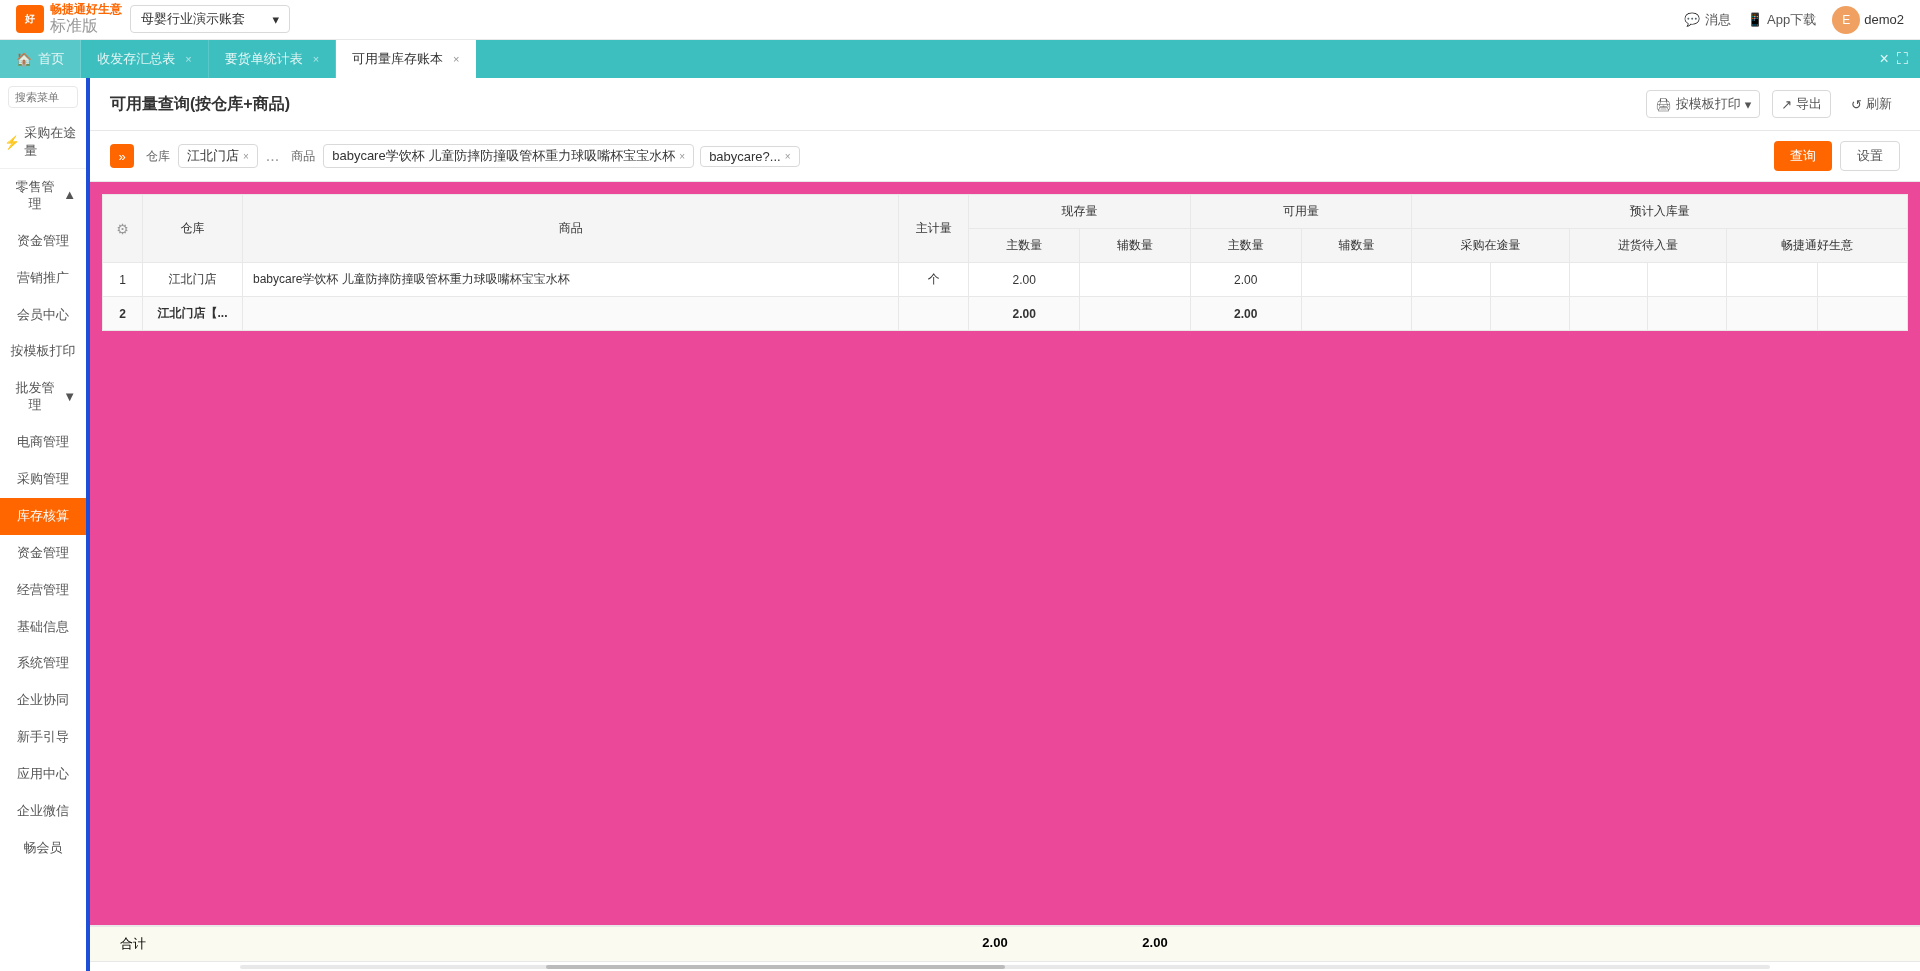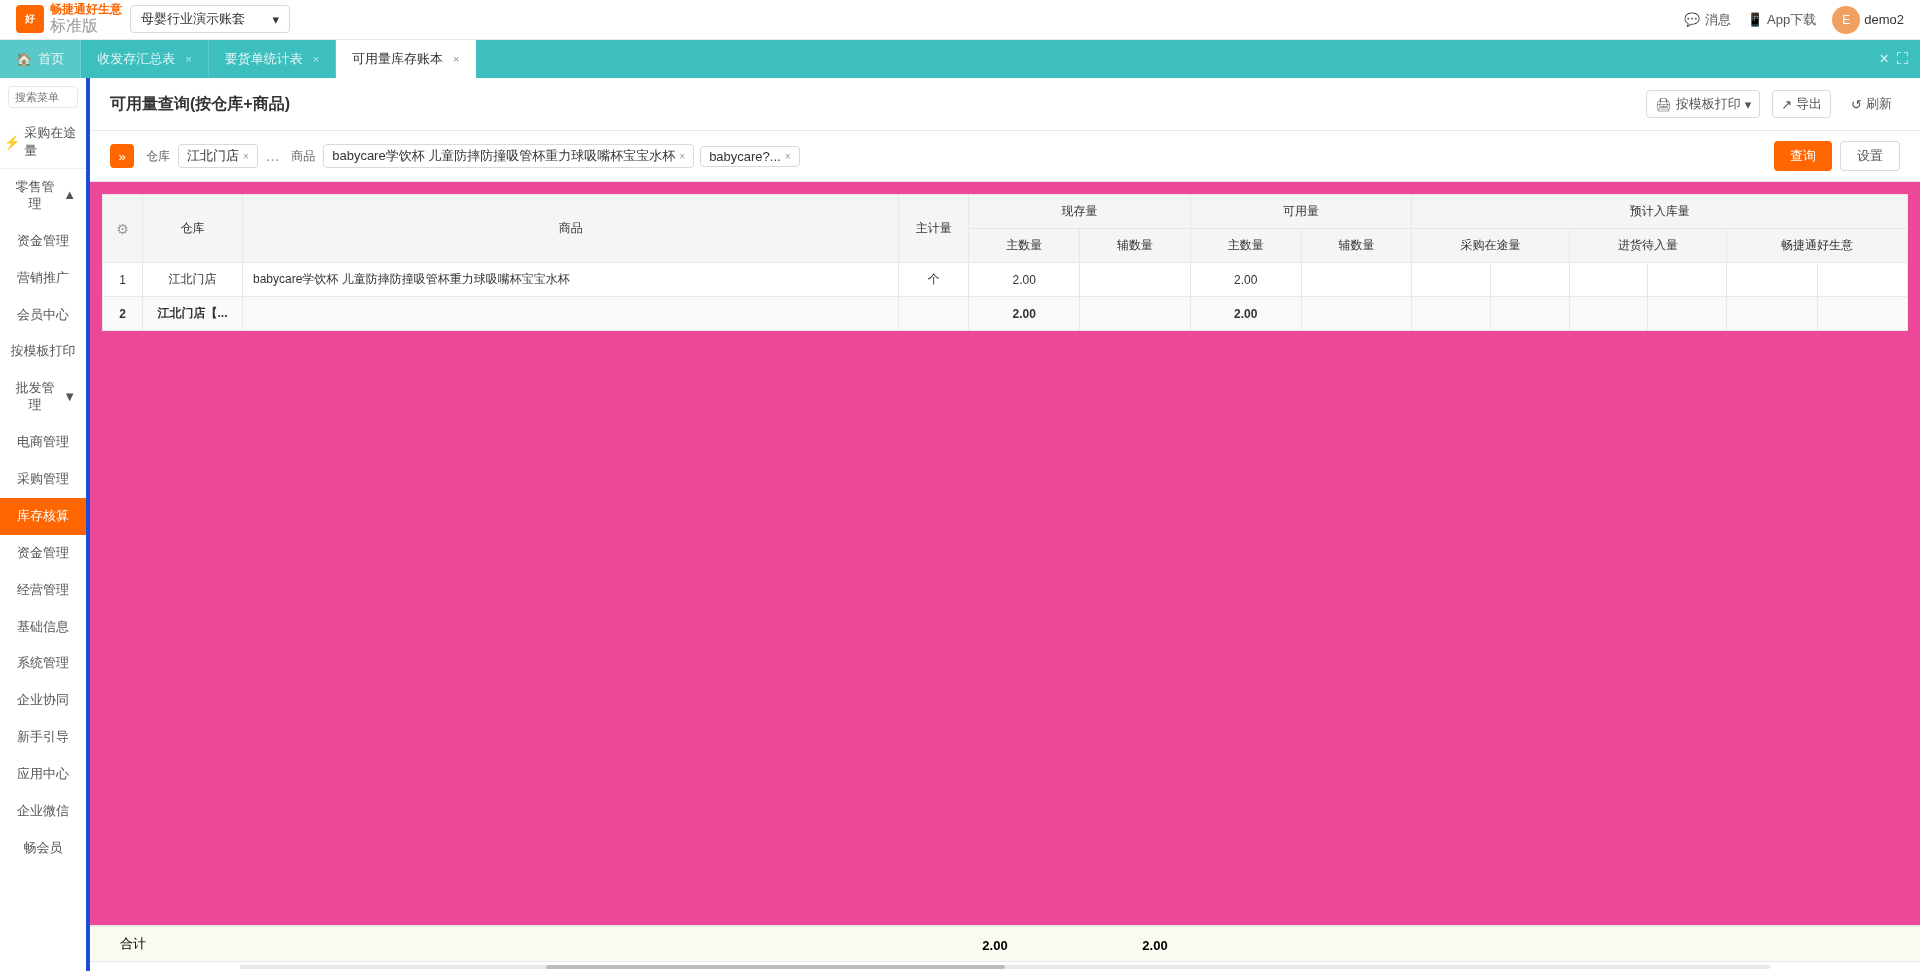--- a/index.html
+++ b/index.html
@@ -149,21 +149,21 @@
     .data-table tbody tr.subtotal-row { background: #fafafa; font-weight: bold; }
     .settings-icon { color: #999; cursor: pointer; font-size: 14px; }
     .col-wide { min-width: 200px; }
 
     
     .table-footer {
       background: #fafaf0;
       border-top: 2px solid #e8e8e8;
       padding: 8px 10px;
       display: flex;
-      align-items: flex-end;
+      align-items: flex-start;
       font-size: 12px;
       flex-shrink: 0;
     }
 
     
     .scroll-bar-area {
       background: #fff;
       height: 10px;
       border-top: 1px solid #e8e8e8;
       display: flex;

